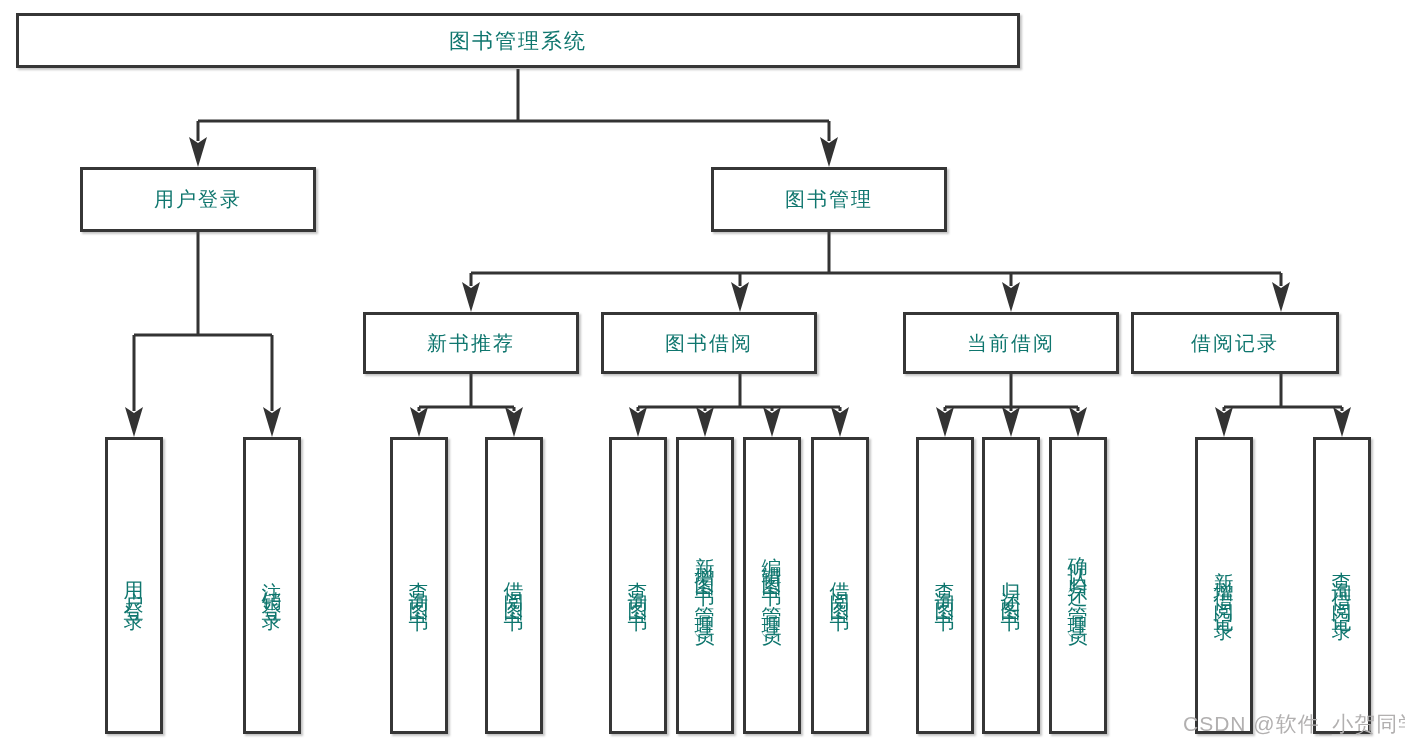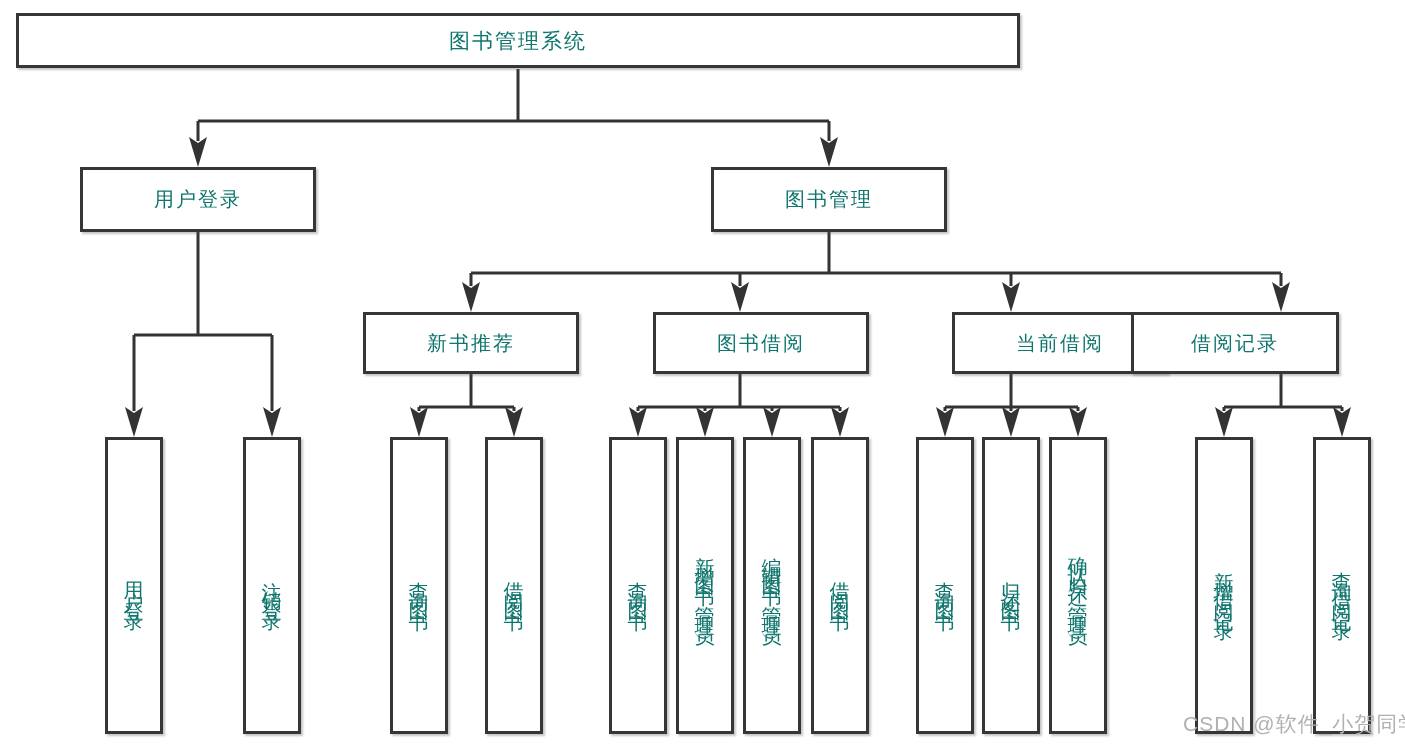--- a/index.html
+++ b/index.html
@@ -123,24 +123,24 @@
   <div class="node" style="left:80px; top:167px; width:236px; height:65px;">
     <span class="lbl">用户登录</span>
   </div>
   <div class="node" style="left:711px; top:167px; width:236px; height:65px;">
     <span class="lbl">图书管理</span>
   </div>
 
   <div class="node" style="left:363px; top:312px; width:216px; height:62px;">
     <span class="lbl">新书推荐</span>
   </div>
-  <div class="node" style="left:653px; top:312px; width:216px; height:62px;">
+  <div class="node" style="left:601px; top:312px; width:216px; height:62px;">
     <span class="lbl">图书借阅</span>
   </div>
-  <div class="node" style="left:952px; top:312px; width:216px; height:62px;align-items:center;">
+  <div class="node" style="left:903px; top:312px; width:216px; height:62px;align-items:center;">
     <span class="lbl">当前借阅</span>
   </div>
   <div class="node" style="left:1131px; top:312px; width:208px; height:62px;">
     <span class="lbl">借阅记录</span>
   </div>
 
   <div class="node leaf" style="left:105px;">
     <span class="lbl">用户登录</span>
   </div>
   <div class="node leaf" style="left:243px;">

